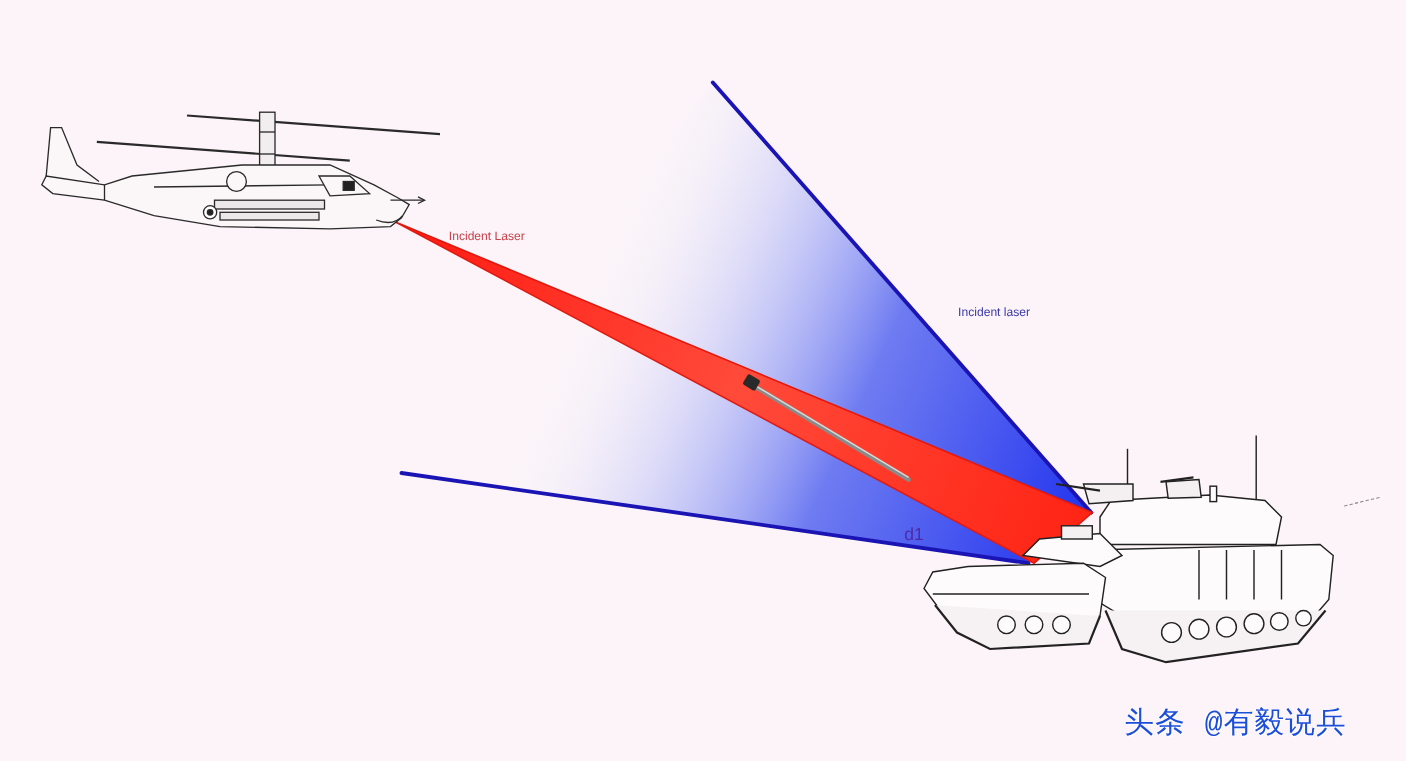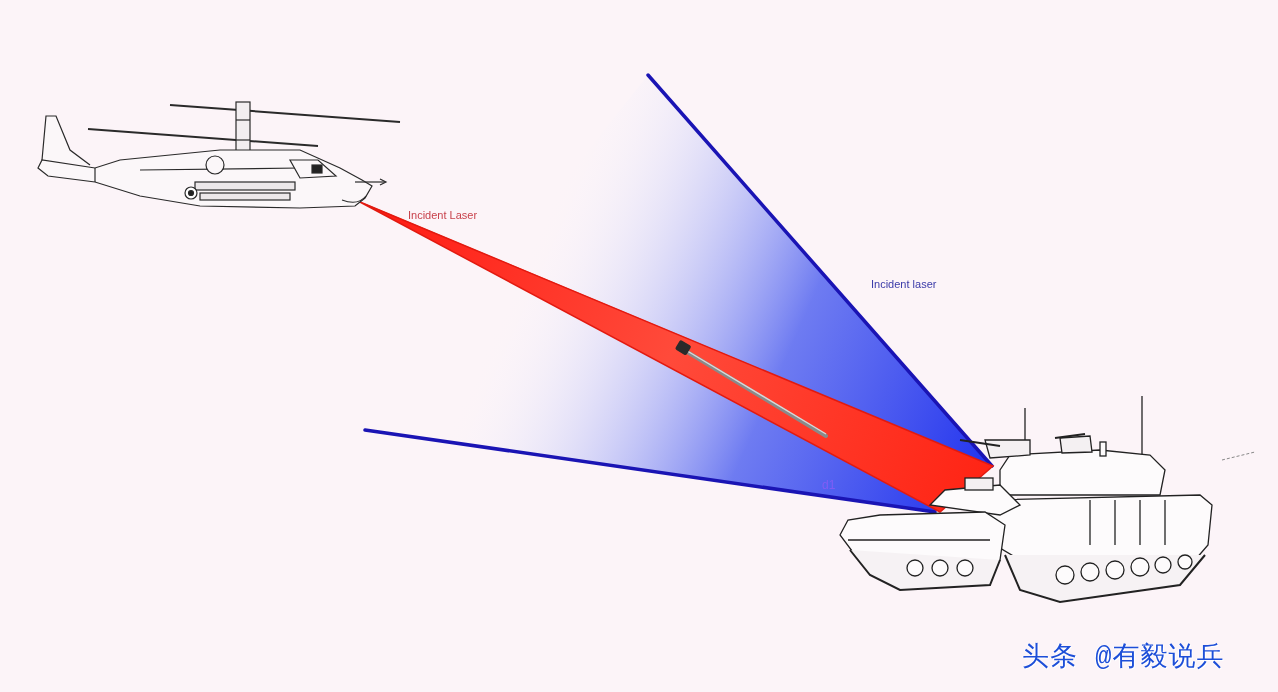--- a/index.html
+++ b/index.html
@@ -11,21 +11,21 @@
     }
     #stage { position: absolute; left: 0; top: 0; width: 1278px; height: 692px; }
     .label {
       position: absolute;
       font-family: "Liberation Sans", sans-serif;
       font-size: 11px;
       white-space: nowrap;
     }
     #label-incident { left: 408px; top: 209px; color: #c8414b; }
     #label-bounced { left: 871px; top: 278px; color: #3a3aa8; }
-    #label-d1 { left: 822px; top: 478px; color: #8b5cf6; font-size: 12px; opacity: 0.8; }
+    #label-d1 { left: 822px; top: 478px; color: #4c1d95; font-size: 16px; opacity: 0.8; }
     #watermark {
       position: absolute; left: 1022px; top: 638px;
       font-family: Liberation Mono, monospace;
       font-size: 27px; color: #1d4ed8; letter-spacing: 1px;
       text-shadow: 1px 1px 0 #ffffff, -1px 0 0 #ffffff;
     }
   </style>
 </head>
 <body>
 

